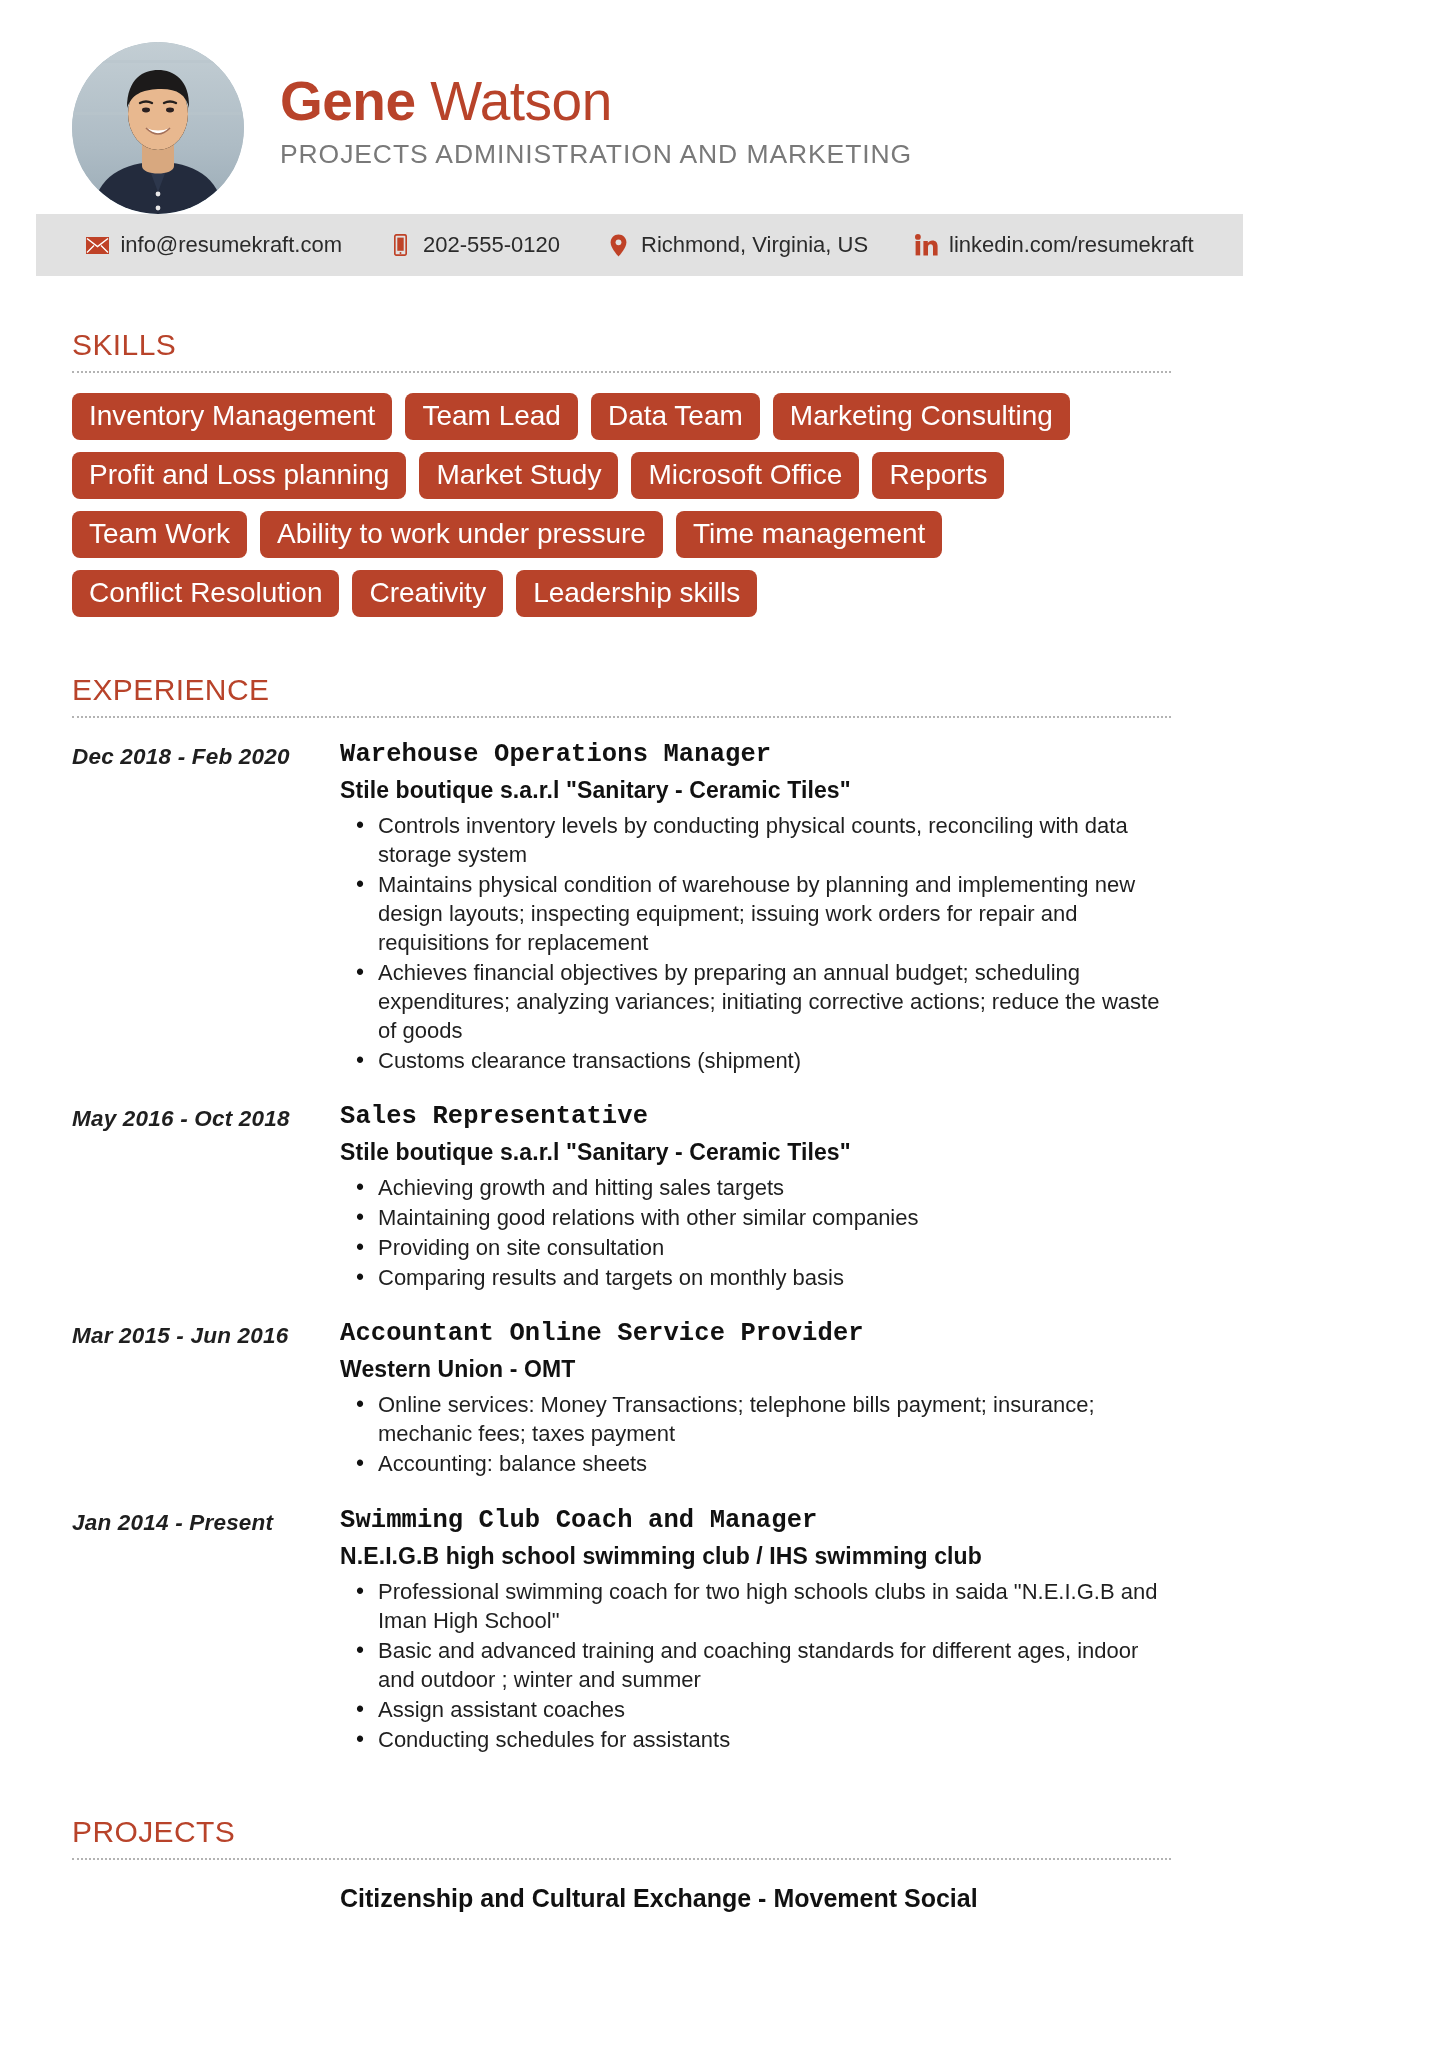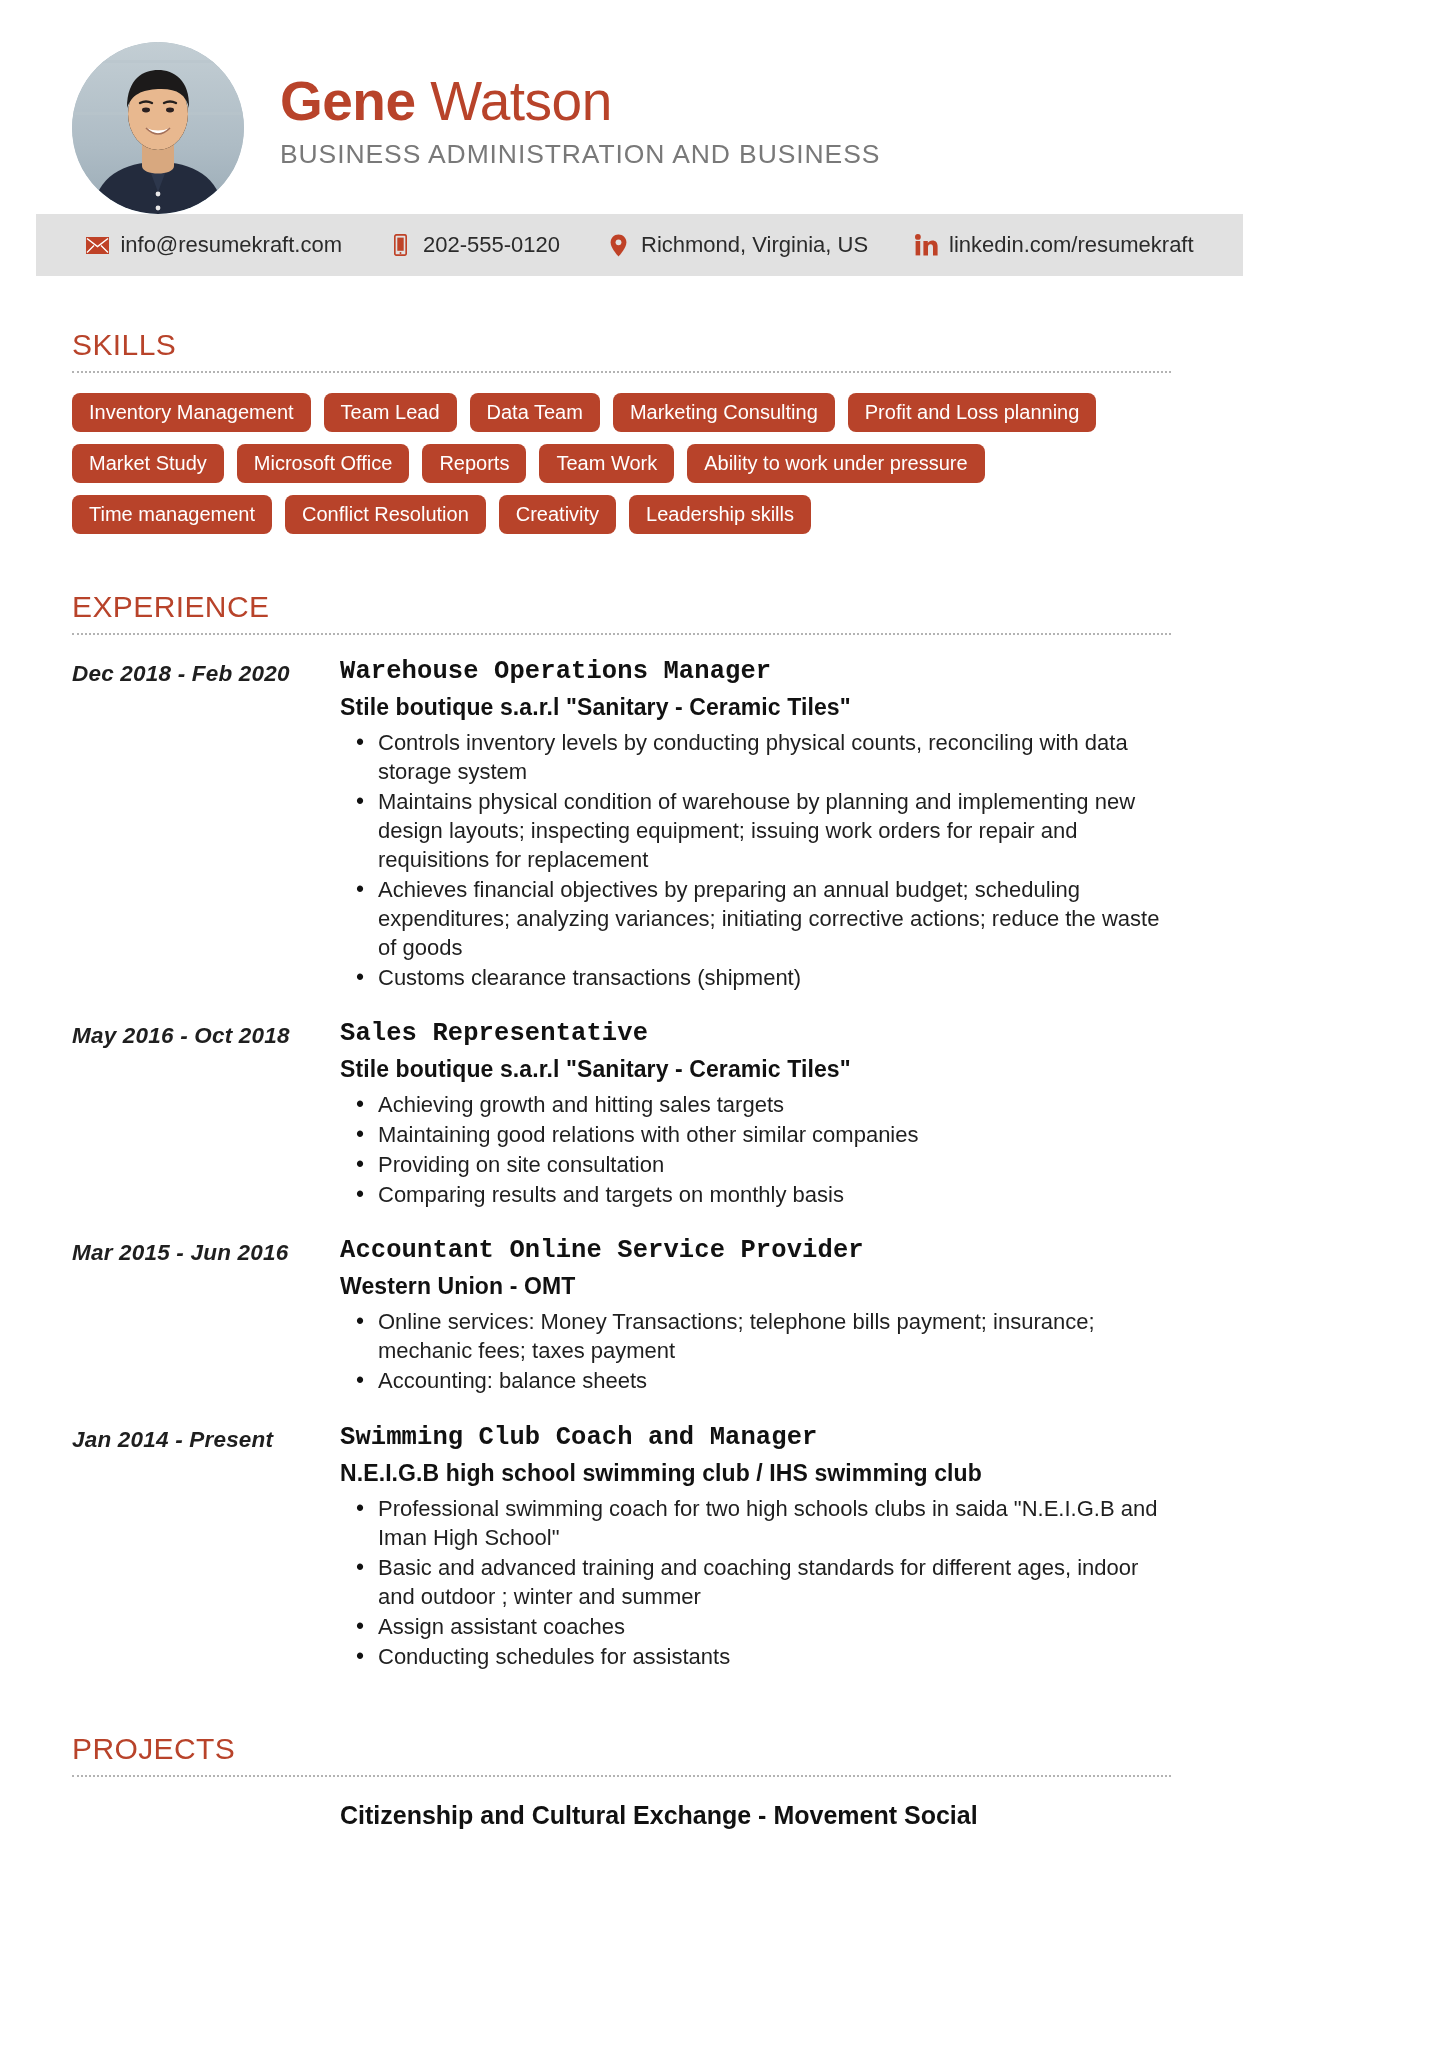--- a/index.html
+++ b/index.html
@@ -117,21 +117,21 @@
     display: flex;
     flex-wrap: wrap;
     gap: 12px 13px;
     max-width: 1255px;
   }
   .skill-tag {
     background: #b8432a;
     color: #ffffff;
     border-radius: 8px;
     padding: 9px 17px 10px 17px;
-    font-size: 20px;
+    font-size: 28px;
     line-height: 1;
     white-space: nowrap;
   }
 
   
   #experience-section { padding-top: 56px; }
   .exp-list { margin-top: 22px; }
   .exp-entry {
     display: flex;
     align-items: flex-start;
@@ -236,21 +236,21 @@
 
           <circle cx="86" cy="152" r="2.4" fill="#e9e9e9"></circle>
           <circle cx="86" cy="166" r="2.4" fill="#e9e9e9"></circle>
         </g>
       </svg>
     </div>
     <div class="name-block">
       <div class="full-name">
         <span class="first">Gene</span><span>&nbsp;</span><span class="last">Watson</span>
       </div>
-      <div class="job-subtitle">BUSINESS ADMINISTRATION AND BUSINESS</div>
+      <div class="job-subtitle">PROJECTS ADMINISTRATION AND MARKETING</div>
     </div>
   </div>
 
   <div class="contact-bar">
 
     <div class="contact-item">
       <span class="ico">
         <svg width="23" height="17" viewBox="0 0 23 17">
           <rect x="0.5" y="0.5" width="22" height="16" fill="#bf4227" stroke="#bf4227"></rect>
           <path d="M1 1.5 L11.5 9.5 L22 1.5" stroke="#ffffff" stroke-width="1.5" fill="none"></path>

